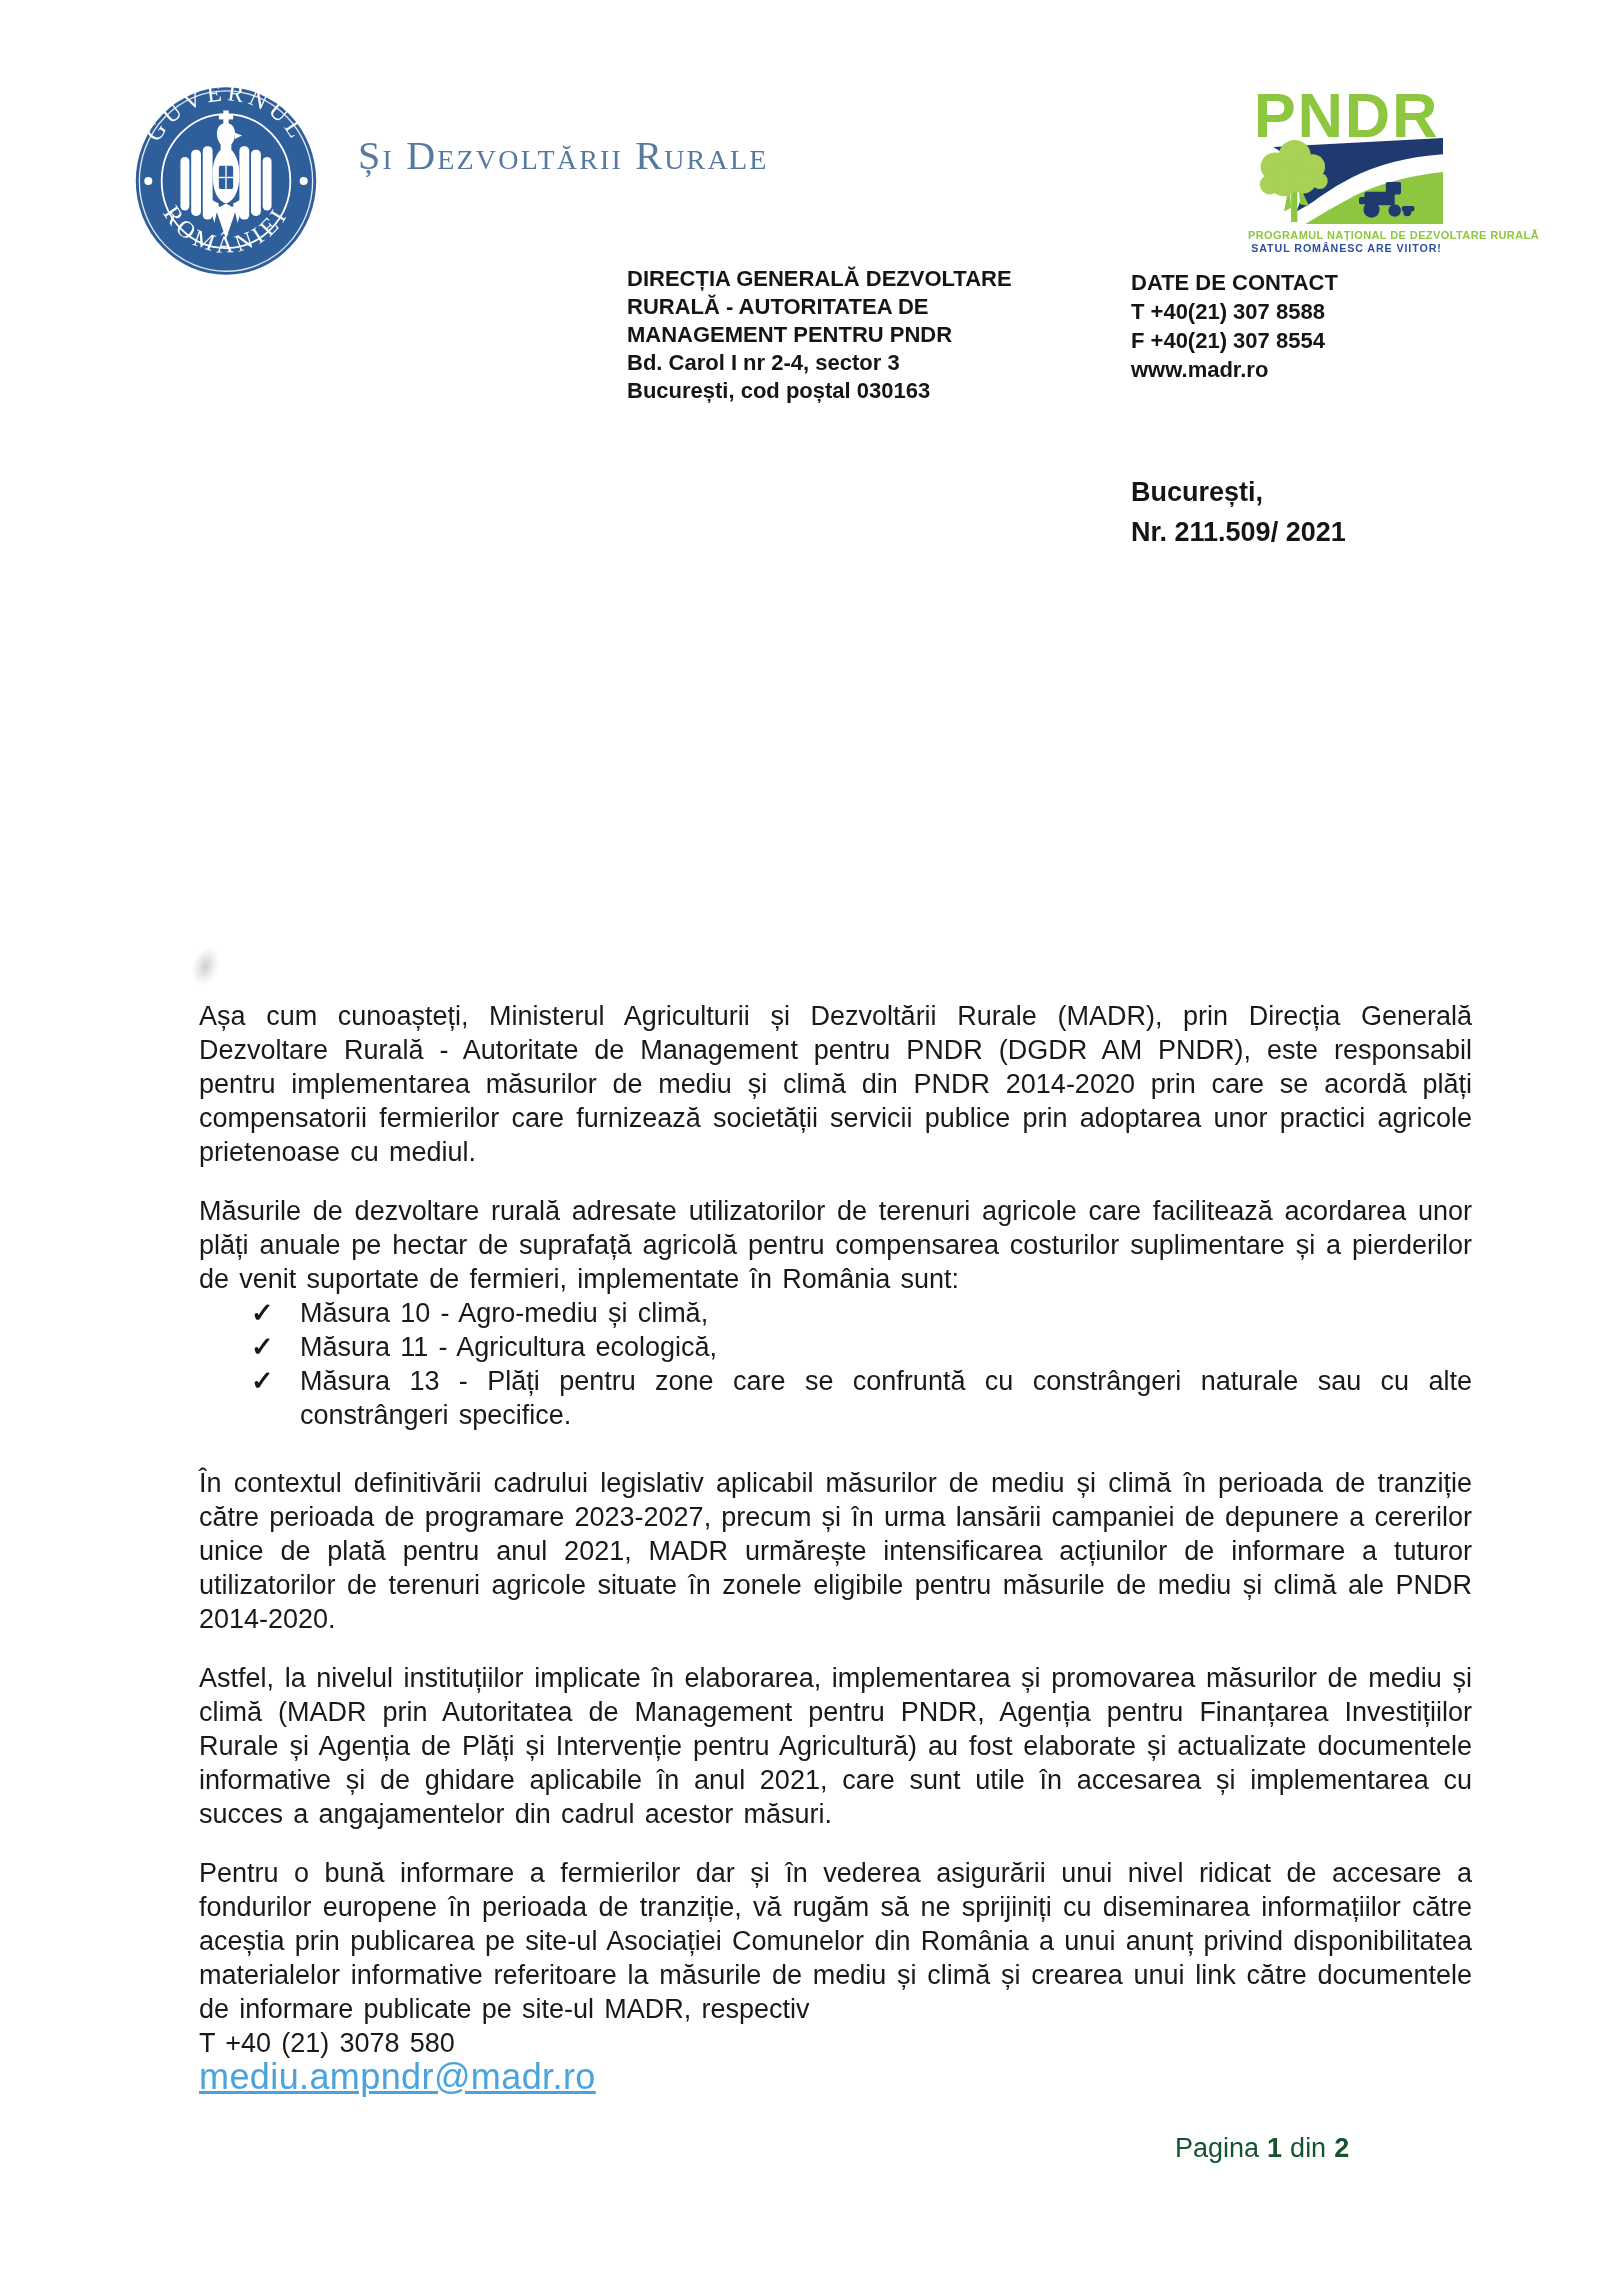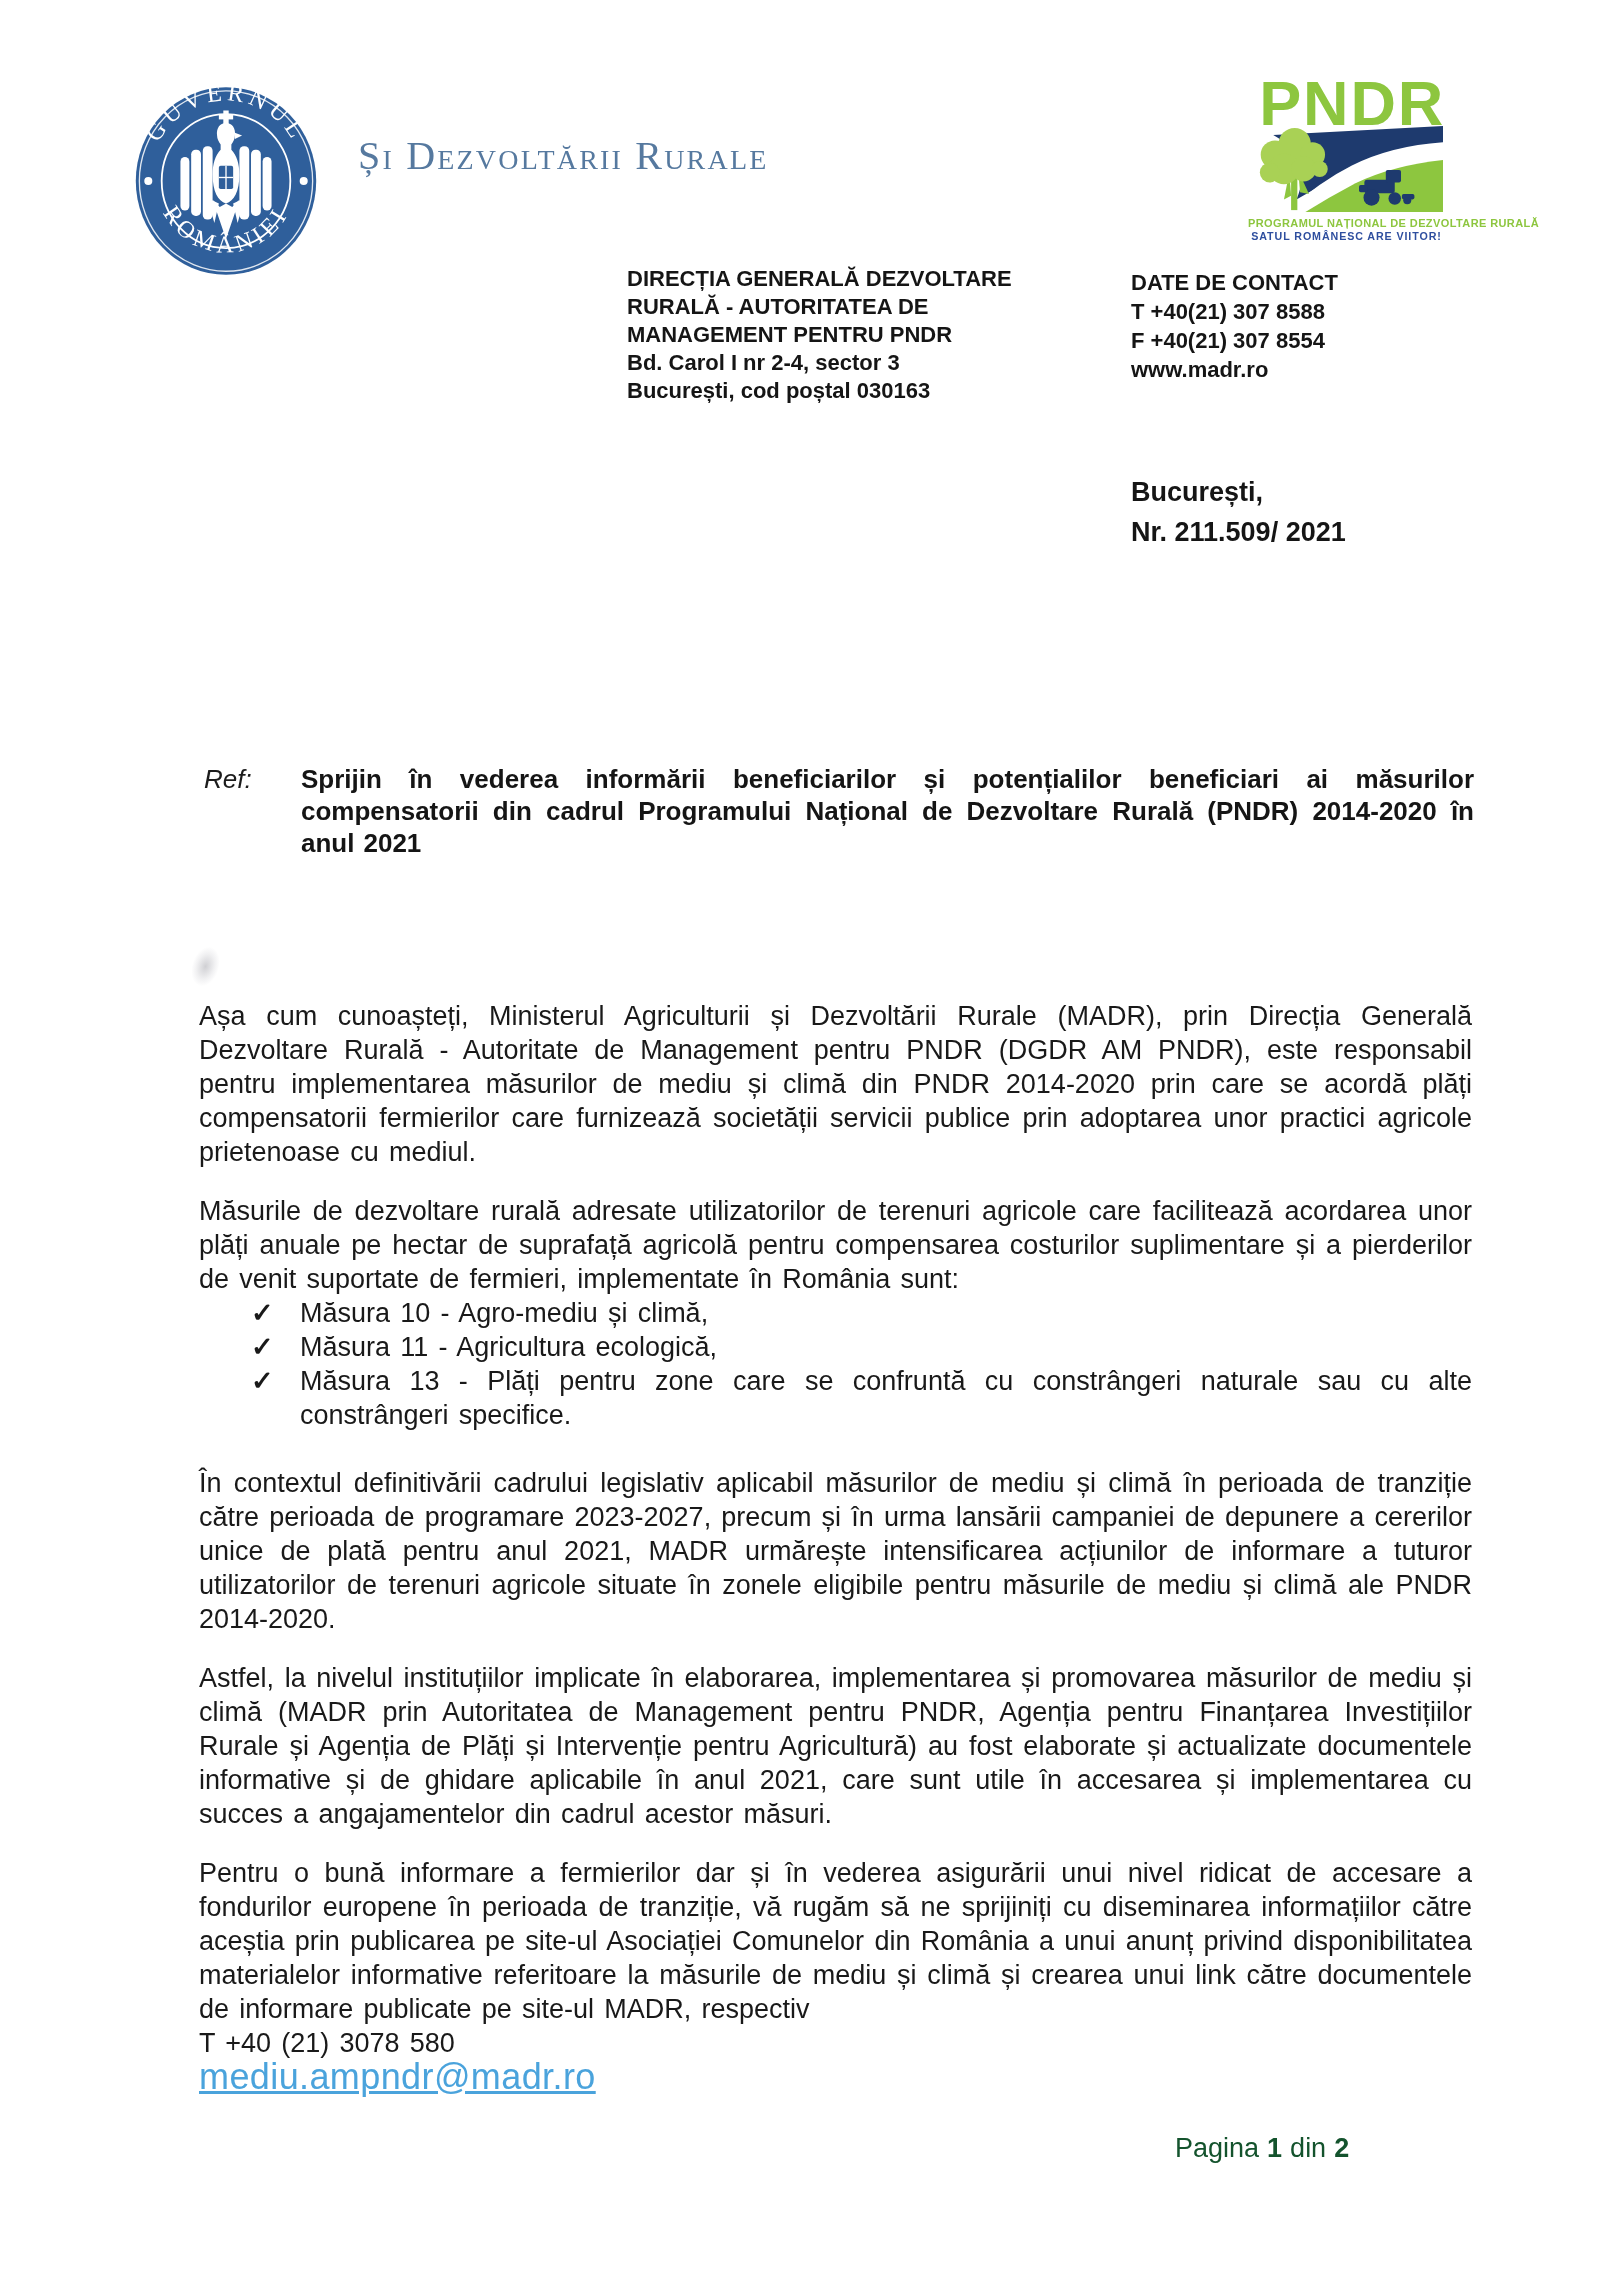--- a/index.html
+++ b/index.html
@@ -22,21 +22,21 @@
     font-variant:small-caps;
     color:#56799f;
     font-size:40px;line-height:44px;letter-spacing:2.2px;
     font-weight:500;
   }
 
   
   .pndr-logo{position:absolute;left:1248px;top:75px;width:197px;text-align:center;}
   .pndr-acronym{
     font-weight:700;font-size:63px;line-height:56px;letter-spacing:1.8px;
-    color:#8dc63f;margin:0 0 -5.4px 0;text-align:right;
+    color:#8dc63f;margin:12px 0 -5.4px 0;text-align:center;
     font-family:"Liberation Sans", sans-serif;
   }
   .pndr-scene{display:block;margin:0 auto;}
   .pndr-tagline1{
     font-size:11px;font-weight:700;color:#8dc63f;letter-spacing:0.4px;
     margin-top:5px;white-space:nowrap;
   }
   .pndr-tagline2{
     font-size:10.7px;font-weight:700;color:#2e4e9e;letter-spacing:0.9px;
     margin-top:1.8px;white-space:nowrap;
@@ -201,24 +201,20 @@
     <div>T +40(21) 307 8588</div>
     <div>F +40(21) 307 8554</div>
     <div>www.madr.ro</div>
   </div>
 
   <div class="city-block">
     <div>București,</div>
     <div>Nr. 211.509/ 2021</div>
   </div>
 
-  <div class="ref-block">
-    <div class="ref-label">Ref:</div>
-    <div class="ref-text">Sprijin în vederea informării beneficiarilor și potențialilor beneficiari ai măsurilor compensatorii din cadrul Programului Național de Dezvoltare Rurală (PNDR) 2014-2020 în anul 2021</div>
-  </div>
 
   <div class="smudge"></div>
 
   <div class="letter-body">
     <p>Așa cum cunoașteți, Ministerul Agriculturii și Dezvoltării Rurale (MADR), prin Direcția Generală Dezvoltare Rurală - Autoritate de Management pentru PNDR (DGDR AM PNDR), este responsabil pentru implementarea măsurilor de mediu și climă din PNDR 2014-2020 prin care se acordă plăți compensatorii fermierilor care furnizează societății servicii publice prin adoptarea unor practici agricole prietenoase cu mediul.</p>
     <p class="no-gap">Măsurile de dezvoltare rurală adresate utilizatorilor de terenuri agricole care facilitează acordarea unor plăți anuale pe hectar de suprafață agricolă pentru compensarea costurilor suplimentare și a pierderilor de venit suportate de fermieri, implementate în România sunt:</p>
     <ul class="measures-list">
       <li>
         <span class="check">✓</span>
         <span>Măsura 10 - Agro-mediu și climă,</span>

